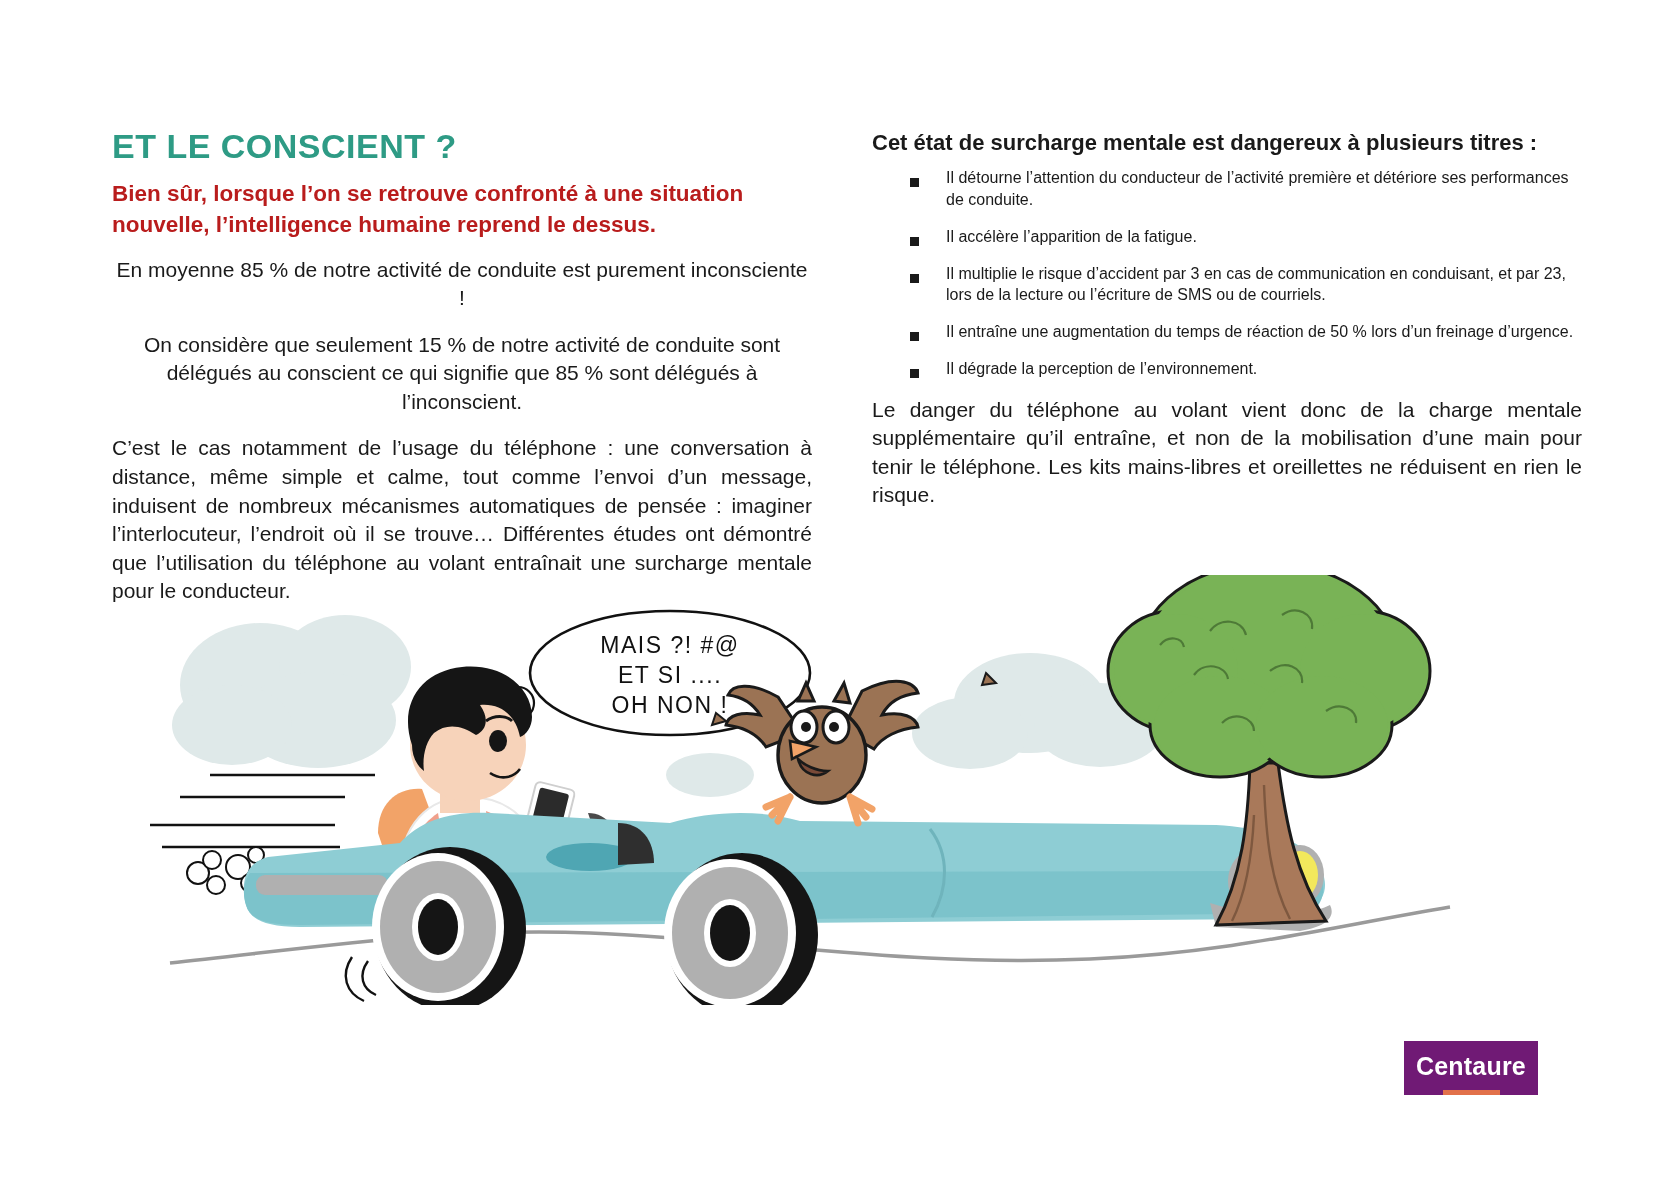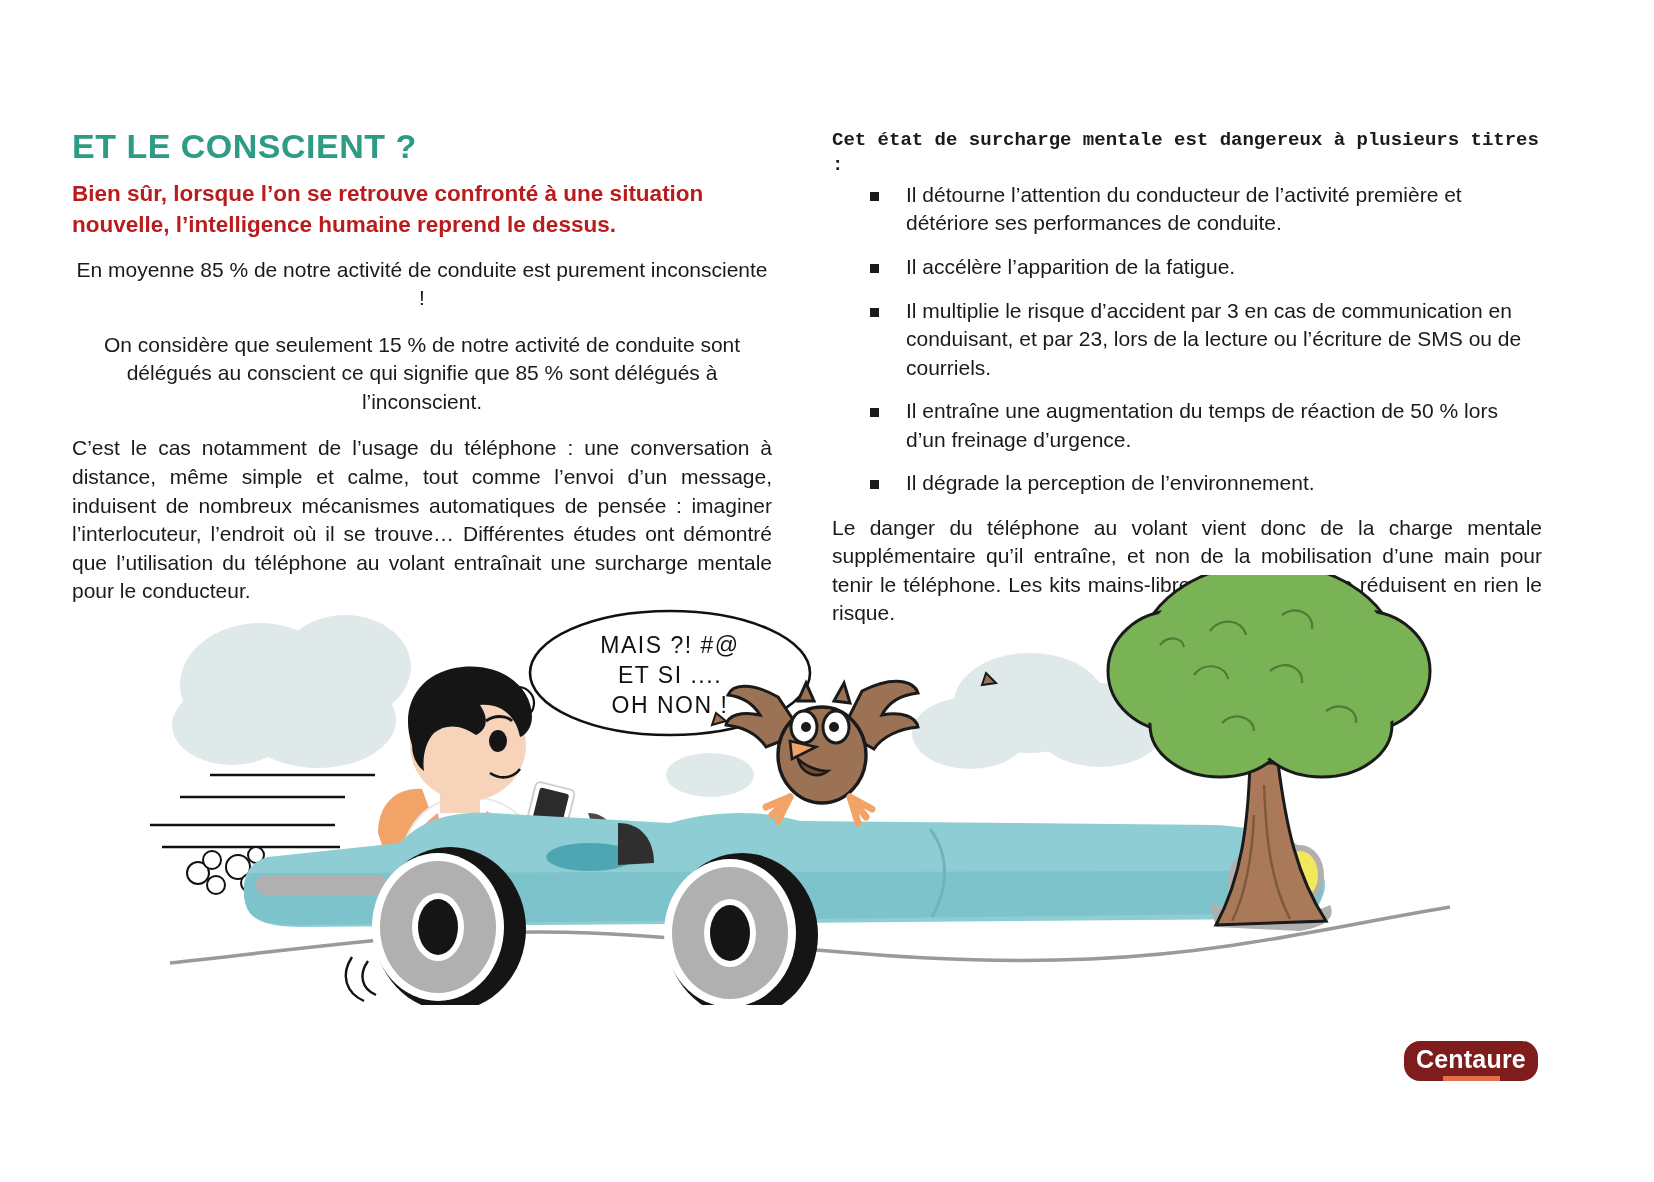--- a/index.html
+++ b/index.html
@@ -24,21 +24,21 @@
 
   
   .columns {
     position: absolute;
     top: 128px;
     left: 72px;
     width: 1510px;
     display: flex;
     gap: 60px;
   }
-  .col-left  { width: 700px; }
+  .col-left  { width: 700px; margin-left: 40px; }
   .col-right { width: 710px; }
 
   .page-title {
     font-size: 34px;
     font-weight: bold;
     letter-spacing: 0.5px;
     color: #2e9b85;
     margin: 0 0 14px 0;
     line-height: 1.1;
   }
@@ -55,36 +55,35 @@
     font-size: 21px;
     line-height: 1.36;
     margin: 0 0 18px 0;
     color: #1a1a1a;
     text-align: center;
   }
   p.body-text.justify { text-align: justify; }
   p.body-text:last-child { margin-bottom: 0; }
 
   .col-head {
-    font-size: 19px;
+    font-size: 22px;
     font-weight: bold;
     line-height: 1.34;
-    margin: 0 0 2px 0;
+    margin: 0 0 10px 0;
     color: #1a1a1a;
-    font-family: Liberation Mono, monospace;
   }
 
   ul.bullets {
     list-style: none;
     margin: 0 0 16px 0;
     padding: 0 0 0 38px;
   }
   ul.bullets li {
     position: relative;
-    font-size: 21px;
+    font-size: 16px;
     line-height: 1.36;
     margin: 0 0 15px 0;
     padding-left: 36px;
     color: #1a1a1a;
   }
   ul.bullets li:last-child { margin-bottom: 0; }
   ul.bullets li .sq {
     position: absolute;
     left: 0;
     top: 11px;
@@ -102,23 +101,23 @@
     height: 430px;
   }
   .illustration svg { display: block; width: 100%; height: 100%; }
 
   
   .logo {
     position: absolute;
     left: 1404px;
     top: 1041px;
     width: 134px;
-    height: 40px;
-    background: #7f1d1d;
-    border-radius: 16px;
+    height: 54px;
+    background: #701a75;
+    border-radius: 0;
     display: flex;
     align-items: center;
     justify-content: center;
     overflow: hidden;
   }
   .logo-text {
     color: #ffffff;
     font-size: 25px;
     font-weight: bold;
     letter-spacing: 0.2px;

